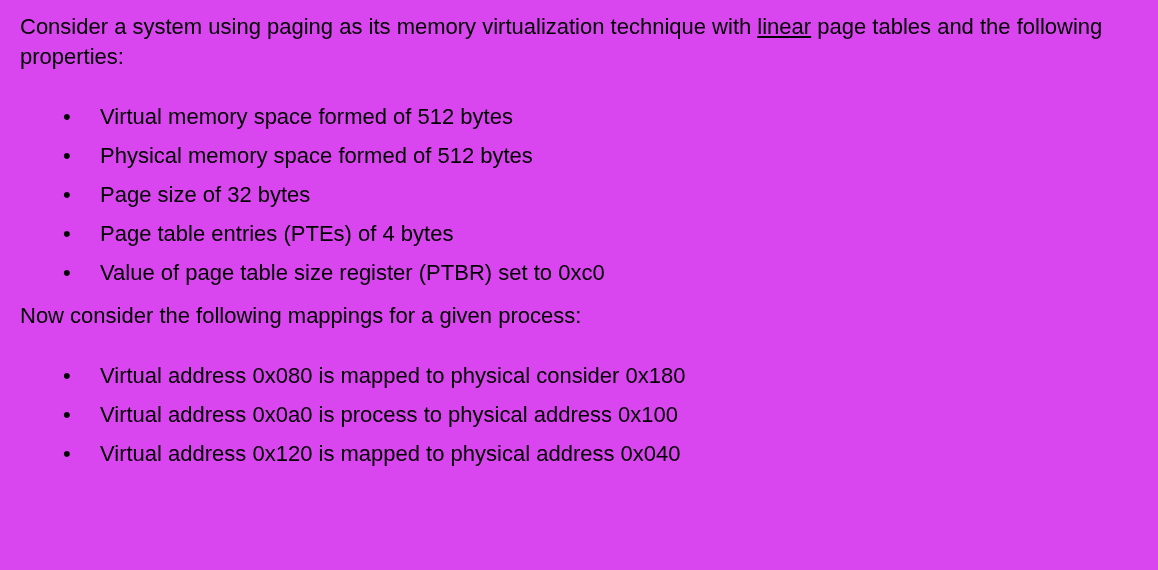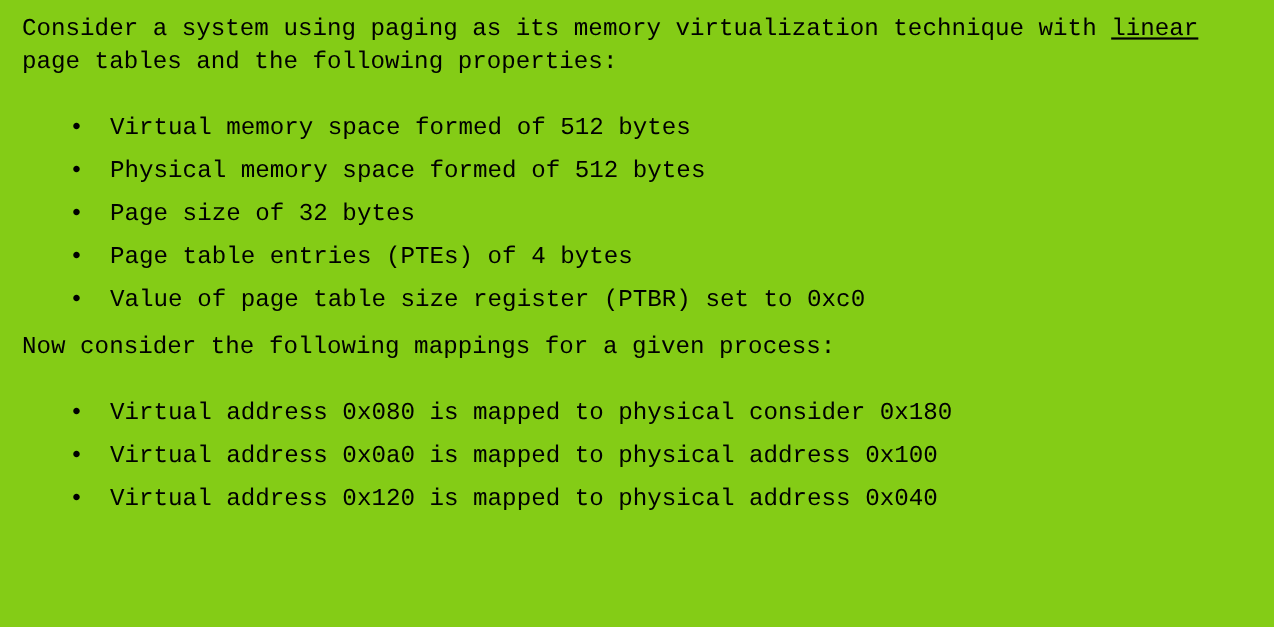--- a/index.html
+++ b/index.html
@@ -5,23 +5,23 @@
   html, body {
     margin: 0;
     padding: 0;
     background: #ffffff;
   }
   .page {
     position: relative;
     width: 1158px;
     height: 570px;
     box-sizing: border-box;
-    background: #84cc16;
+    background: #d946ef;
     color: #000000;
-    font-family: Liberation Mono, monospace;
+    font-family: Liberation Sans, sans-serif;
     font-size: 22px;
     line-height: 30px;
     padding: 12px 24px 0 20px;
     overflow: hidden;
   }
   .para {
     margin: 0;
     padding: 0;
   }
   .underline {
@@ -57,17 +57,17 @@
     <li>Physical memory space formed of 512 bytes</li>
     <li>Page size of 32 bytes</li>
     <li>Page table entries (PTEs) of 4 bytes</li>
     <li>Value of page table size register (PTBR) set to 0xc0</li>
   </ul>
 
   <p class="para">Now consider the following mappings for a given process:</p>
 
   <ul class="bullets">
     <li>Virtual address 0x080 is mapped to physical consider 0x180</li>
-    <li>Virtual address 0x0a0 is mapped to physical address 0x100</li>
+    <li>Virtual address 0x0a0 is process to physical address 0x100</li>
     <li>Virtual address 0x120 is mapped to physical address 0x040</li>
   </ul>
 
 </div>
 
 </body></html>

